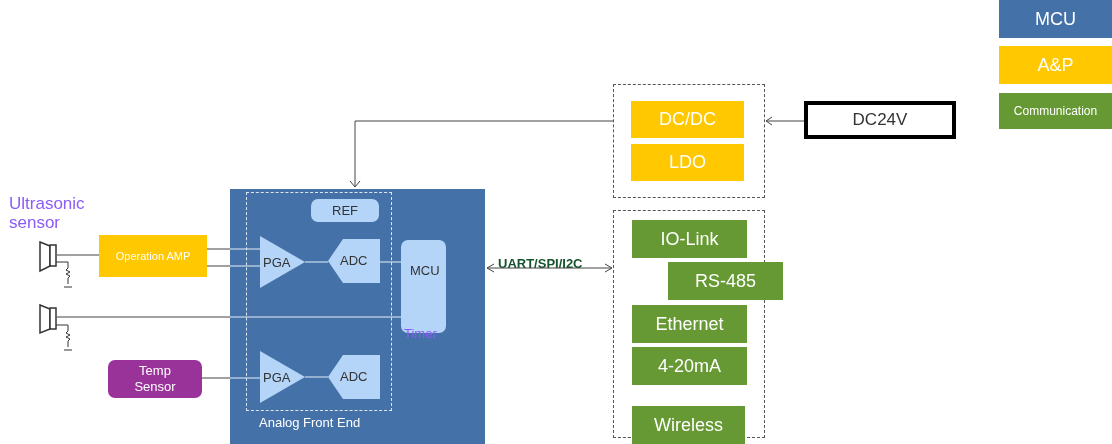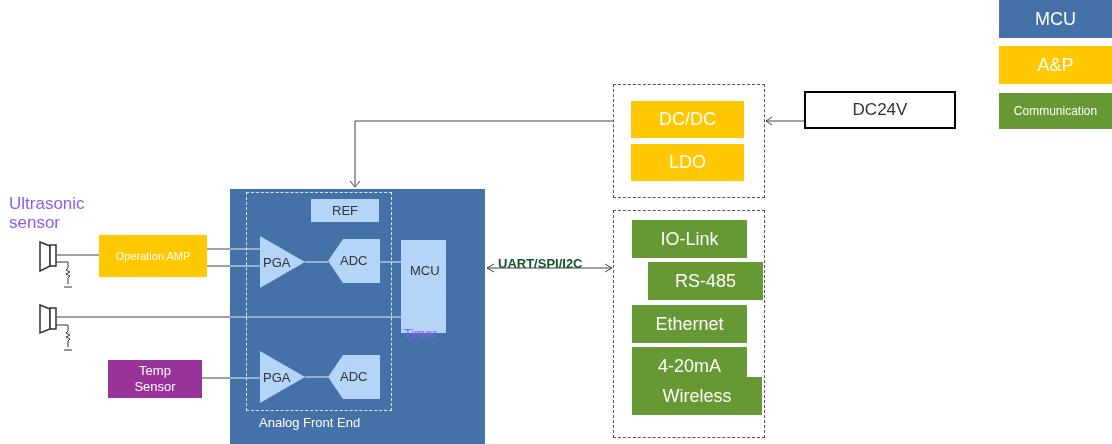--- a/index.html
+++ b/index.html
@@ -9,21 +9,21 @@
   .box { display: flex; align-items: center; justify-content: center; text-align: center; color: #ffffff; }
   .mcu-color { background: #4472a8; }
   .ap-color { background: #ffc800; }
   .comm-color { background: #669933; }
   .light { background: #b4d4f8; color: #333333; }
   .temp { background: #993399; }
   .dashed { border: 1px dashed #555555; }
   .dashed-white { border: 1px dashed #dde6f2; }
   .t18 { font-size: 18px; }
   .t17 { font-size: 17px; }
-  .t13 { font-size: 13px; }
+  .t13 { font-size: 13px; border-radius: 7px; }
   .t12 { font-size: 12px; }
   .t11 { font-size: 11px; }
   svg.overlay { position: absolute; left: 0; top: 0; }
 </style>
 </head>
 <body>
 
 <div class="abs box mcu-color t18" style="left:999px;top:0;width:113px;height:38px;">
   <span>MCU</span>
 </div>
@@ -58,38 +58,38 @@
 <div class="abs t13" style="left:404px;top:310px;color:#8b5cf6;margin-top:16px;">Timer</div>
 <div class="abs t13" style="left:259px;top:415px;color:#ffffff;">Analog  Front End</div>
 
 <div class="abs dashed" style="left:613px;top:84px;width:152px;height:114px;"></div>
 <div class="abs box ap-color t18" style="left:631px;top:101px;width:113px;height:37px;">
   <span>DC/DC</span>
 </div>
 <div class="abs box ap-color t18" style="left:631px;top:144px;width:113px;height:37px;">
   <span>LDO</span>
 </div>
-<div class="abs box t17" style="left:804px;top:91px;width:152px;height:38px;border:2px solid #000000;color:#333;">
+<div class="abs box t17" style="left:804px;top:101px;width:152px;height:38px;border:4px solid #000000;color:#333;">
   <span>DC24V</span>
 </div>
 
 <div class="abs dashed" style="left:613px;top:210px;width:152px;height:228px;"></div>
 <div class="abs box comm-color t18" style="left:632px;top:220px;width:115px;height:38px;">
     <span>IO-Link</span>
   </div>
-<div class="abs box comm-color t18" style="left:648px;top:262px;width:115px;height:38px;">
+<div class="abs box comm-color t18" style="left:668px;top:262px;width:115px;height:38px;">
     <span>RS-485</span>
   </div>
 <div class="abs box comm-color t18" style="left:632px;top:305px;width:115px;height:38px;">
     <span>Ethernet</span>
   </div>
 <div class="abs box comm-color t18" style="left:632px;top:347px;width:115px;height:38px;">
     <span>4-20mA</span>
   </div>
-<div class="abs box comm-color t18" style="left:632px;top:377px;width:130px;height:38px;">
+<div class="abs box comm-color t18" style="left:632px;top:406px;width:113px;height:38px;">
     <span>Wireless</span>
   </div>
 
 <div class="abs t13" style="left:498px;top:256px;color:#14532d;font-weight:bold;">UART/SPI/I2C</div>
 
 <svg class="overlay" width="1112" height="444">
 
   <polygon points="260,236 260,288 305,262" fill="#b4d4f8"></polygon>
   <polygon points="343,239 380,239 380,283 343,283 328,261" fill="#b4d4f8"></polygon>
   <polygon points="260,351 260,403 305,377" fill="#b4d4f8"></polygon>

